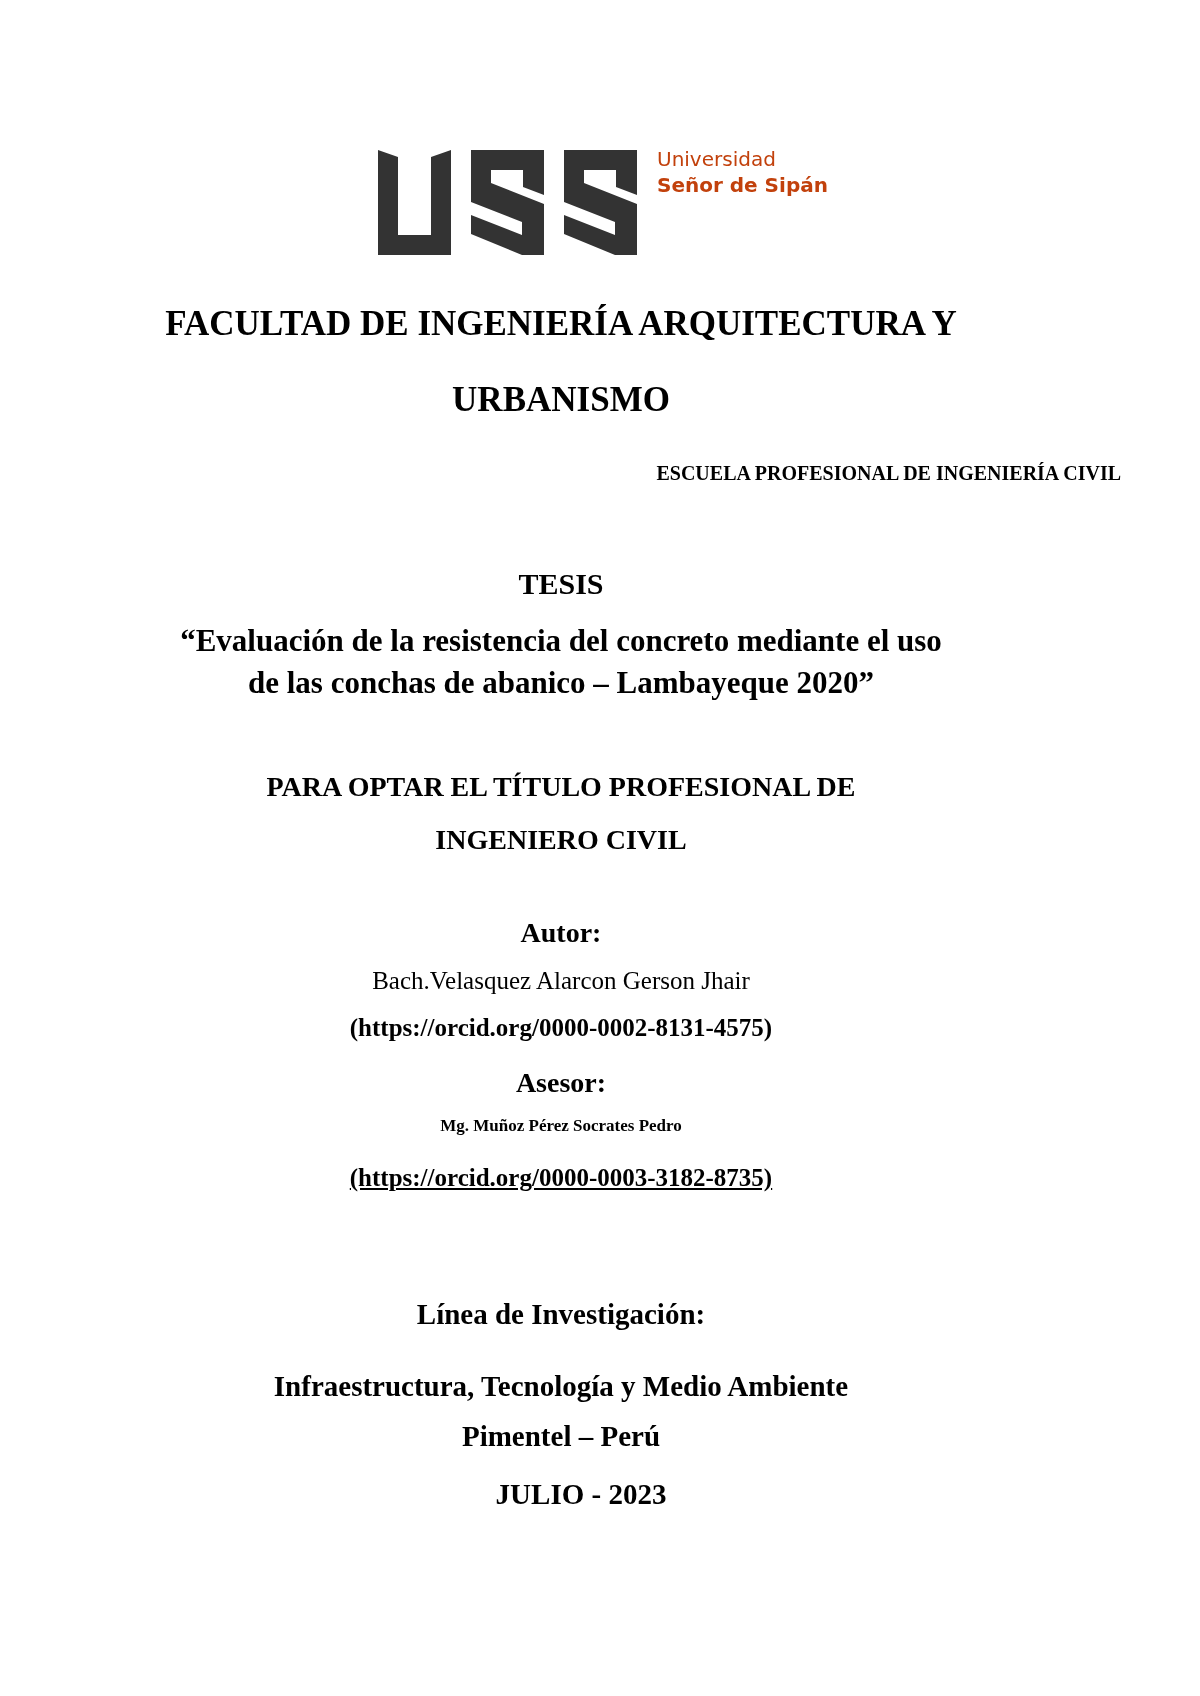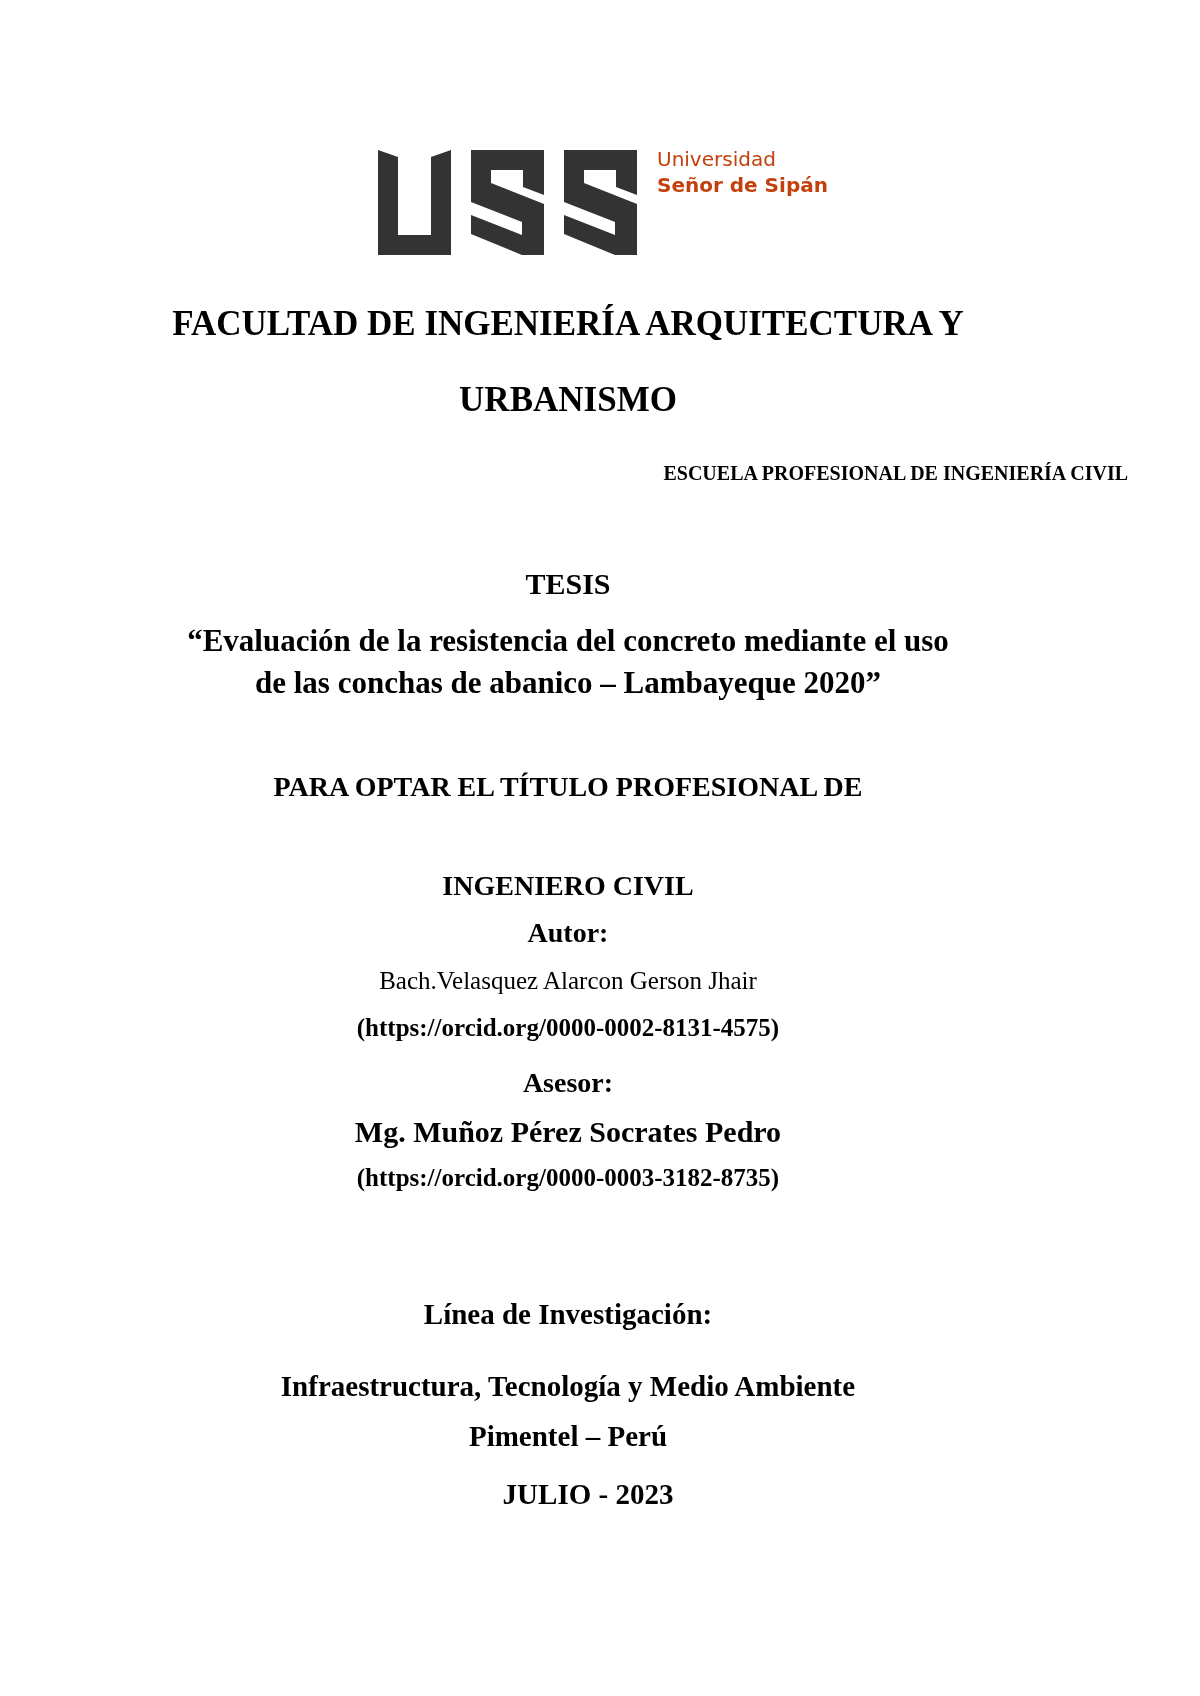--- a/index.html
+++ b/index.html
@@ -1,17 +1,17 @@
 <!DOCTYPE html>
 <html><head>
 <meta charset="utf-8">
 <style>
   html, body { margin:0; padding:0; background:#ffffff; }
   body { width:1200px; height:1696px; position:relative; overflow:hidden; font-family:"Liberation Serif", serif; color:#000; }
-  .line { position:absolute; left:8px; width:1120px; text-align:center; white-space:nowrap; line-height:1; }
+  .line { position:absolute; left:1px; width:1120px; text-align:center; white-space:nowrap; line-height:1; }
   .b { font-weight:bold; }
   .logo { position:absolute; left:378px; top:150px; width:260px; height:105px; }
   .logo-text { position:absolute; left:657px; font-family:"DejaVu Sans", sans-serif; color:#c2410c; white-space:nowrap; line-height:1; }
   .lt1 { top:149px; font-size:20px; }
   .lt2 { top:175px; font-size:20px; font-weight:bold; }
 </style>
 </head>
 <body>
 
 <svg class="logo" viewBox="0 0 260 105" xmlns="http://www.w3.org/2000/svg">
@@ -31,27 +31,27 @@
 <div class="line b" style="top:348px;font-size:35px;margin-top:34px;">URBANISMO</div>
 
 <div class="line b" style="top:463px;font-size:20px;text-align:right;">ESCUELA PROFESIONAL DE INGENIERÍA CIVIL</div>
 
 <div class="line b" style="top:569px;font-size:30px;">TESIS</div>
 
 <div class="line b" style="top:625px;font-size:31px;">“Evaluación de la resistencia del concreto mediante el uso</div>
 <div class="line b" style="top:667px;font-size:31px;">de las conchas de abanico – Lambayeque 2020”</div>
 
 <div class="line b" style="top:773px;font-size:28px;">PARA OPTAR EL TÍTULO PROFESIONAL DE</div>
-<div class="line b" style="top:826px;font-size:28px;margin-top:46px;">INGENIERO CIVIL</div>
+<div class="line b" style="top:826px;font-size:28px;">INGENIERO CIVIL</div>
 
 <div class="line b" style="top:919px;font-size:28px;">Autor:</div>
 <div class="line" style="top:968px;font-size:25px;">Bach.Velasquez Alarcon Gerson Jhair</div>
 <div class="line b" style="top:1015px;font-size:25px;">(https://orcid.org/0000-0002-8131-4575)</div>
 
 <div class="line b" style="top:1069px;font-size:28px;">Asesor:</div>
-<div class="line b" style="top:1117px;font-size:30px;">Mg. Muñoz Pérez Socrates Pedro</div>
-<div class="line b" style="top:1165px;font-size:25px;">(https://orcid.org/0000-0003-3182-8735)</div>
+<div class="line b" style="top:1117px;font-size:17px;">Mg. Muñoz Pérez Socrates Pedro</div>
+<div class="line b" style="top:1165px;font-size:25px;text-decoration:underline;">(https://orcid.org/0000-0003-3182-8735)</div>
 
 <div class="line b" style="top:1300px;font-size:29px;">Línea de Investigación:</div>
 <div class="line b" style="top:1372px;font-size:29px;">Infraestructura, Tecnología y Medio Ambiente</div>
 
 <div class="line b" style="top:1422px;font-size:29px;">Pimentel – Perú</div>
 <div class="line b" style="top:1480px;font-size:29px;margin-left:20px;">JULIO - 2023</div>
 
 </body></html>

